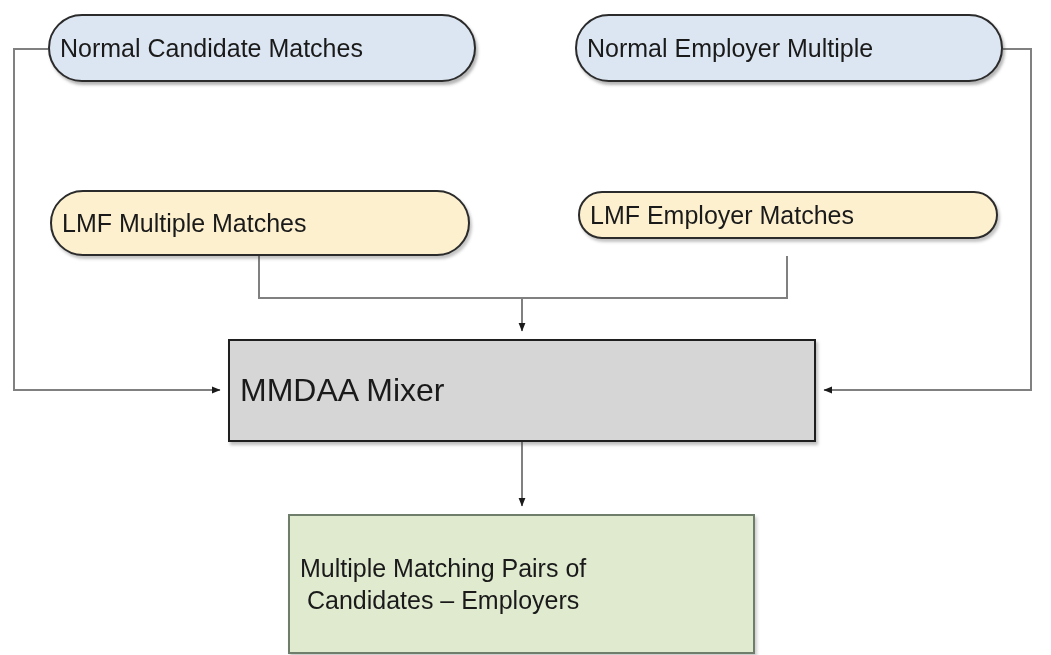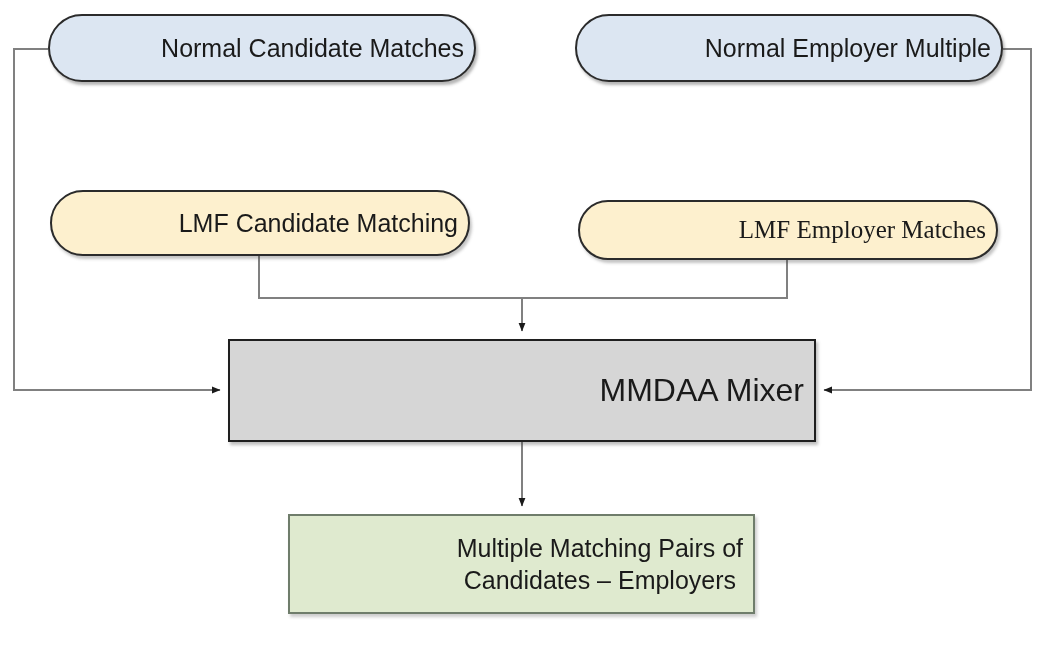--- a/index.html
+++ b/index.html
@@ -21,21 +21,21 @@
     position: absolute;
     left: 0;
     top: 0;
     width: 1051px;
     height: 655px;
   }
   .node {
     position: absolute;
     display: flex;
     align-items: center;
-    justify-content: flex-end;
+    justify-content: flex-start;
     text-align: center;
     box-sizing: border-box;
     color: #1a1a1a;
     line-height: 1.28;
     z-index: 2;
   }
   .node-label {
     display: block;
     padding: 0 10px;
     white-space: pre-line;
@@ -95,29 +95,29 @@
 
   <div class="node pill pill-blue" style="left:48px; top:14px; width:428px; height:68px;">
     <span class="node-label">Normal Candidate Matches</span>
   </div>
 
   <div class="node pill pill-blue" style="left:575px; top:14px; width:428px; height:68px;">
     <span class="node-label">Normal Employer Multiple</span>
   </div>
 
   <div class="node pill pill-yellow" style="left:50px; top:190px; width:420px; height:66px;">
-    <span class="node-label">LMF Candidate Matching</span>
+    <span class="node-label">LMF Multiple Matches</span>
   </div>
 
-  <div class="node pill pill-yellow" style="left:578px; top:200px; width:420px; height:60px;font-family:Liberation Serif, serif;">
+  <div class="node pill pill-yellow" style="left:578px; top:191px; width:420px; height:48px;">
     <span class="node-label">LMF Employer Matches</span>
   </div>
 
   <div class="node rect-gray" style="left:228px; top:339px; width:588px; height:103px;">
     <span class="node-label">MMDAA Mixer</span>
   </div>
 
-  <div class="node rect-green" style="left:288px; top:514px; width:467px; height:100px;">
+  <div class="node rect-green" style="left:288px; top:514px; width:467px; height:140px;">
     <span class="node-label">Multiple Matching Pairs of
 Candidates – Employers</span>
   </div>
 
 </div>
 
 </body></html>

